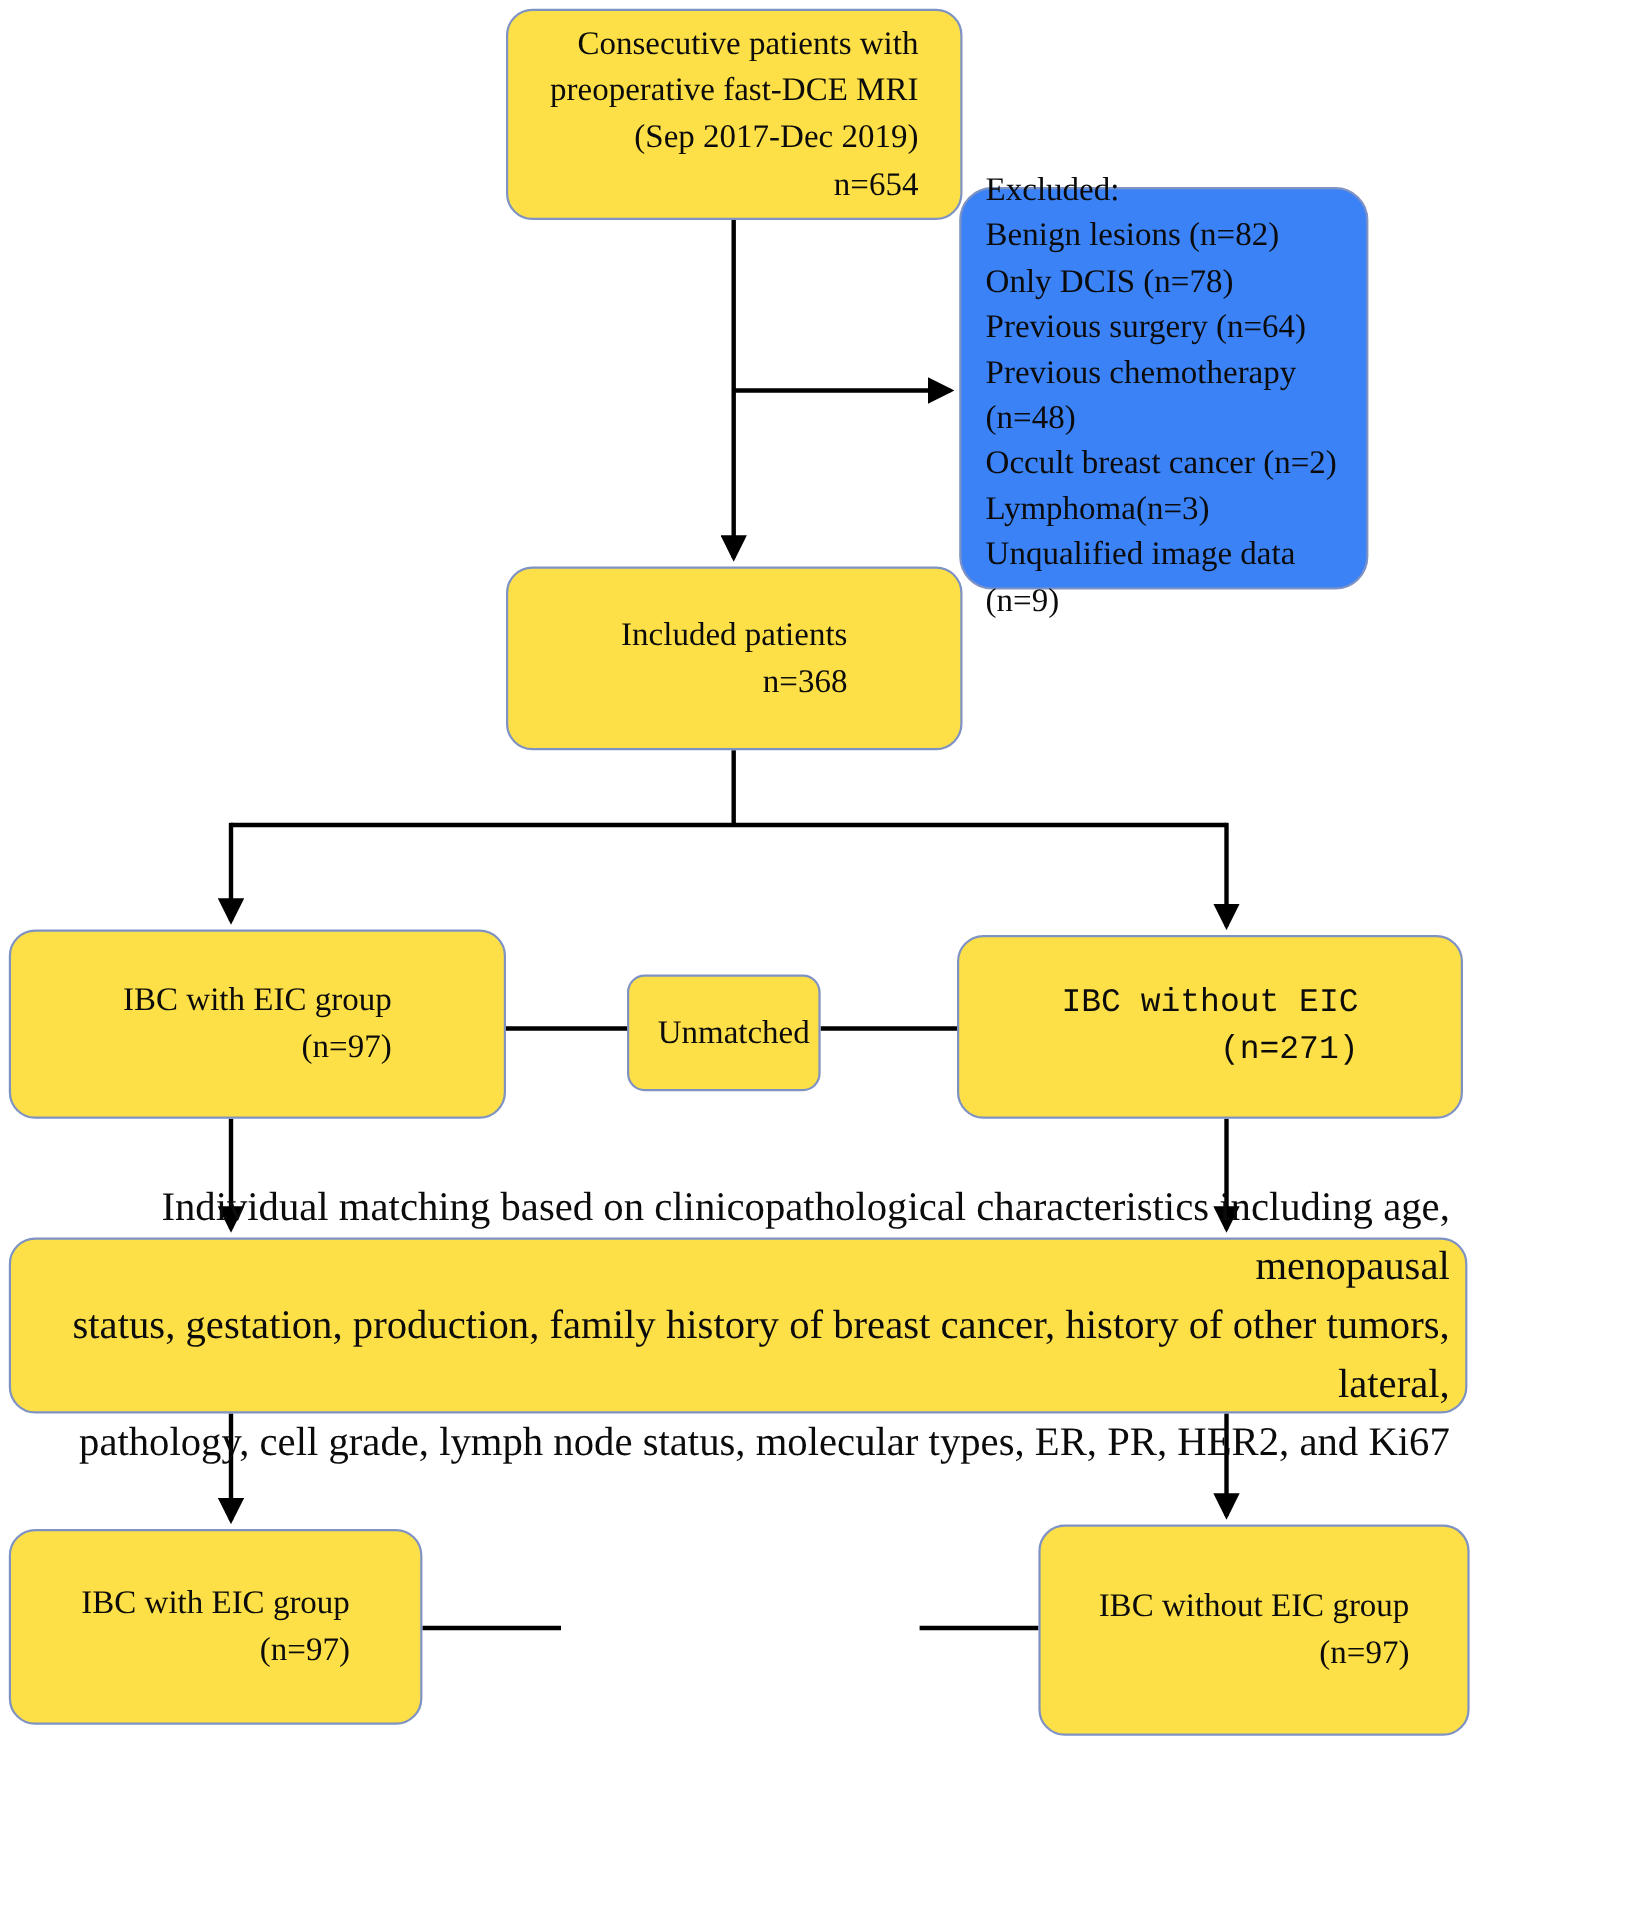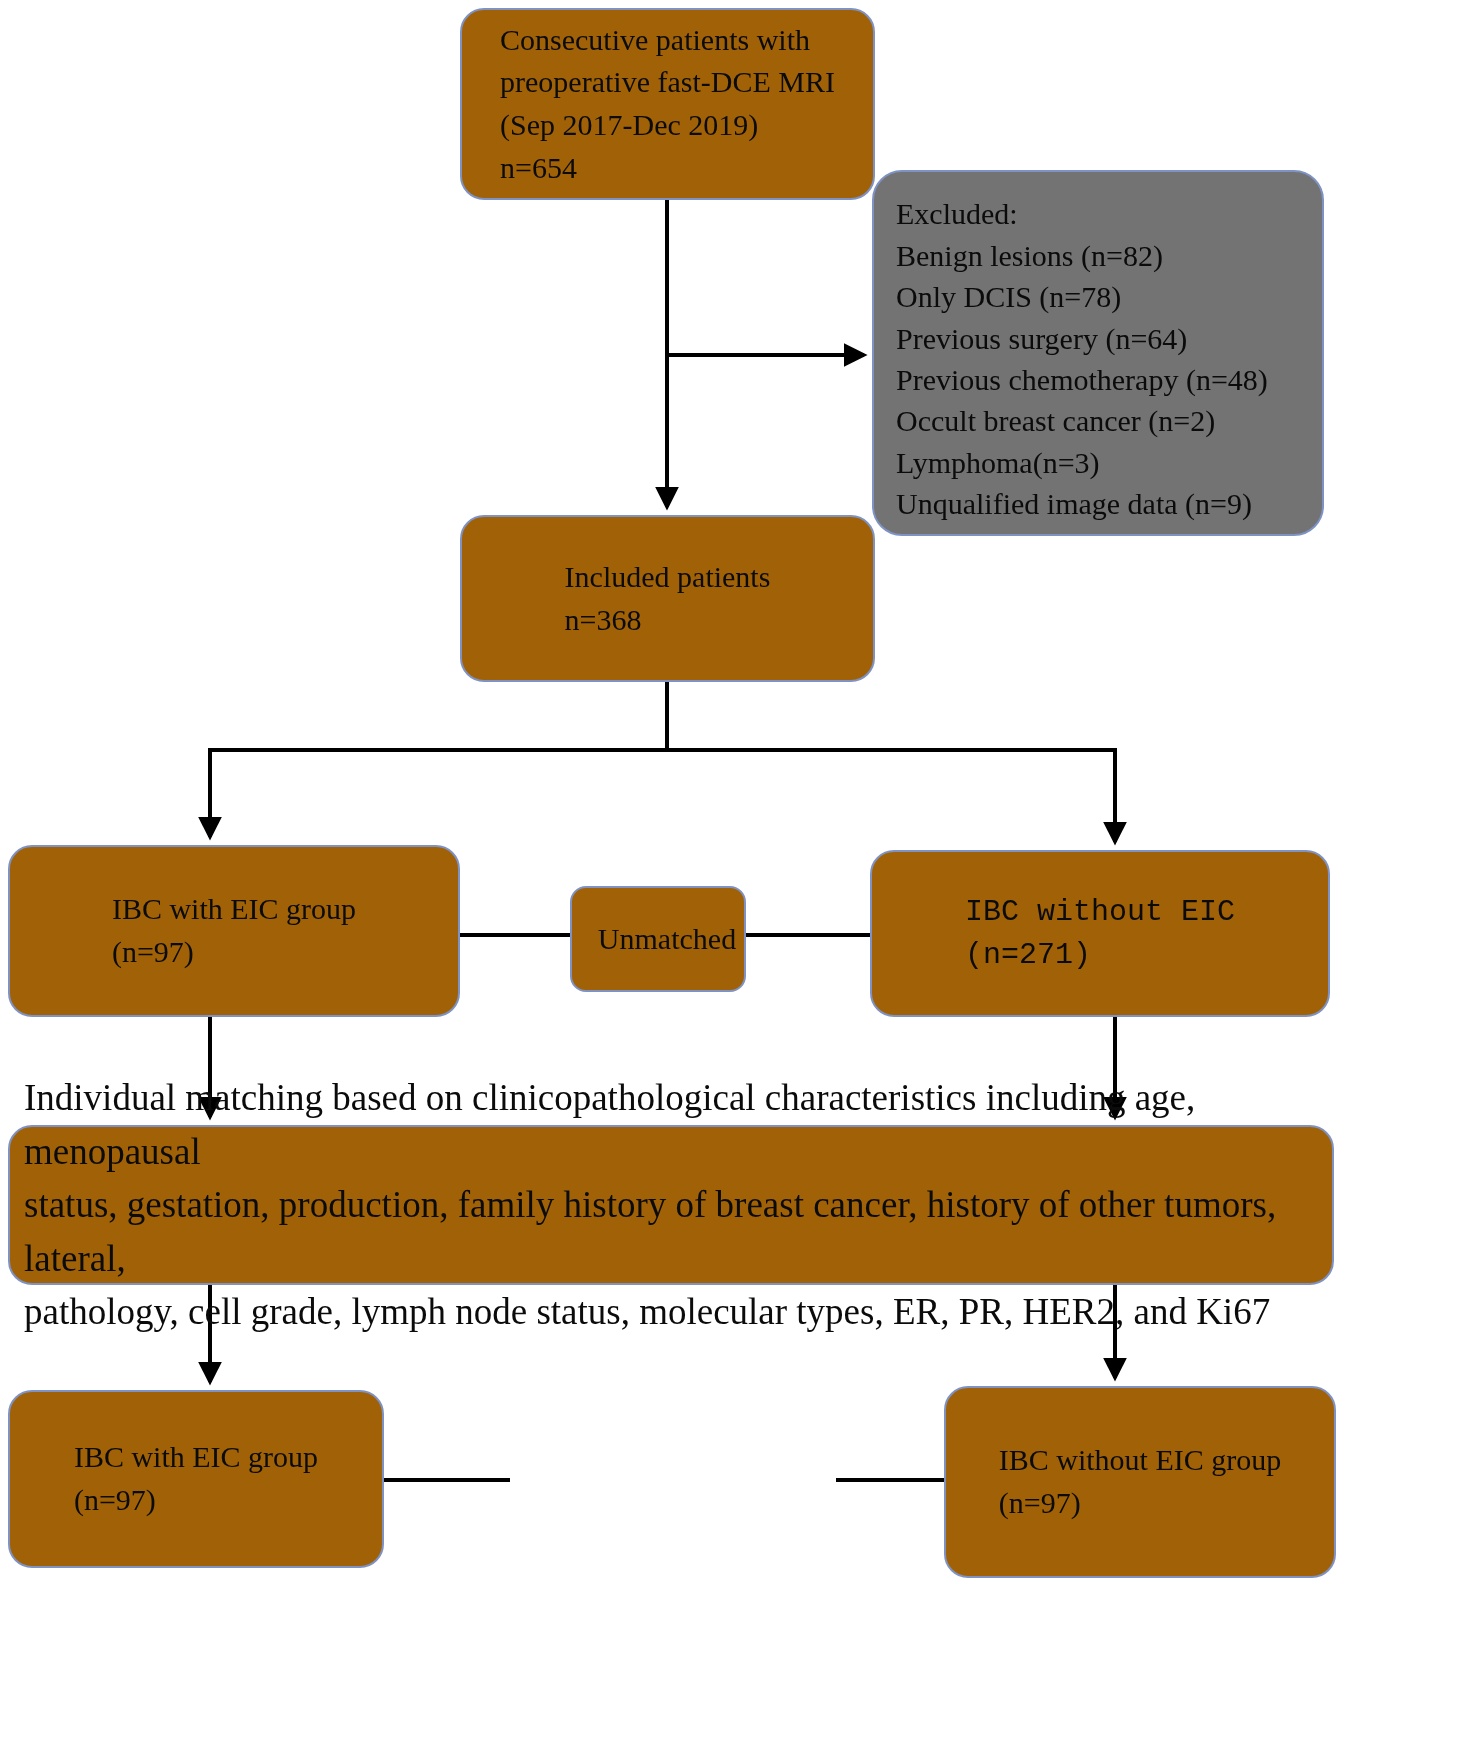--- a/index.html
+++ b/index.html
@@ -19,35 +19,35 @@
   #connectors {
     position: absolute;
     left: 0;
     top: 0;
     width: 1479px;
     height: 1740px;
   }
   .box {
     position: absolute;
     box-sizing: border-box;
-    background: #a16207;
+    background: #fde047;
     border: 2.5px solid #7e92c4;
     border-radius: 24px;
     display: flex;
     align-items: center;
     justify-content: center;
-    text-align: left;
+    text-align: right;
     white-space: pre-line;
     font-size: 30px;
     line-height: 1.42;
     padding: 8px 14px;
   }
   .box-top        { left: 460px; top: 8px;    width: 415px;  height: 192px; }
-  .box-excluded   { left: 872px; top: 170px;  width: 452px;  height: 366px;
-                    background: #737373;
+  .box-excluded   { left: 872px; top: 170px;  width: 372px;  height: 366px;
+                    background: #3b82f6;
                     text-align: left;
                     justify-content: flex-start;
                     padding: 14px 14px 2px 22px;
                     line-height: 1.38;
                     border-radius: 30px; }
   .box-included   { left: 460px; top: 515px;  width: 415px;  height: 167px; }
   .box-eic-left   { left: 8px;   top: 845px;  width: 452px;  height: 172px; }
   .box-unmatched  { left: 570px; top: 886px;  width: 176px;  height: 106px; border-radius: 16px; padding-left: 32px; }
   .box-eic-right  { left: 870px; top: 850px;  width: 460px;  height: 167px; font-family: Liberation Mono, monospace; }
   .box-matching   { left: 8px;   top: 1125px; width: 1326px; height: 160px; font-size: 37px; line-height: 1.45; }

